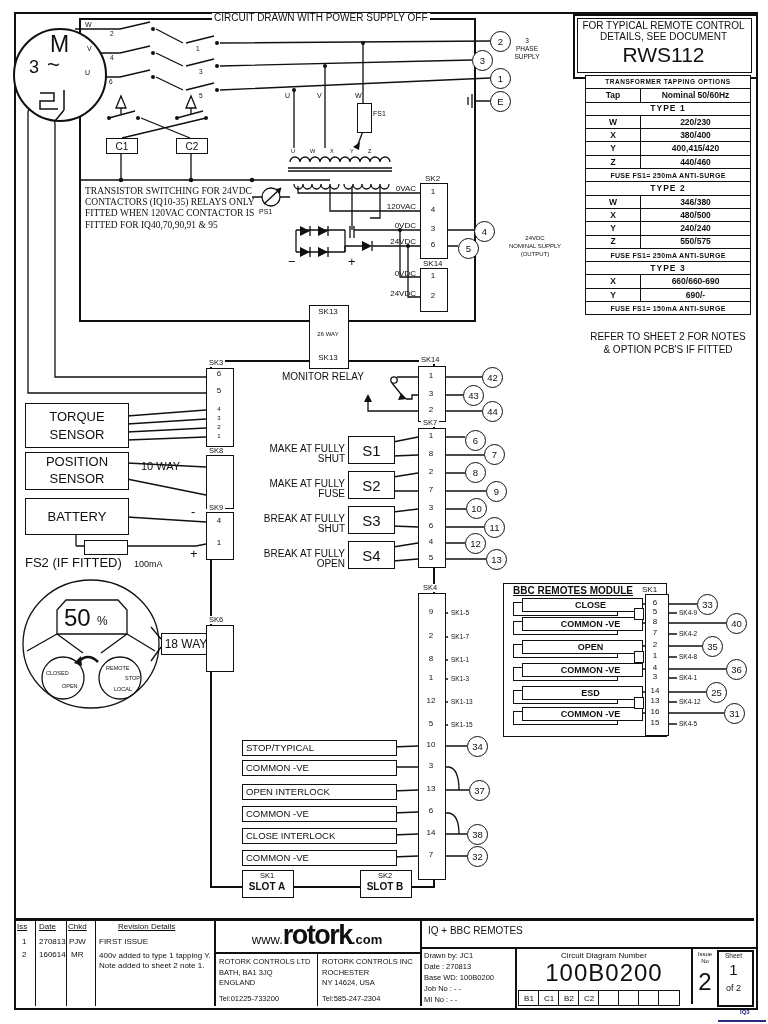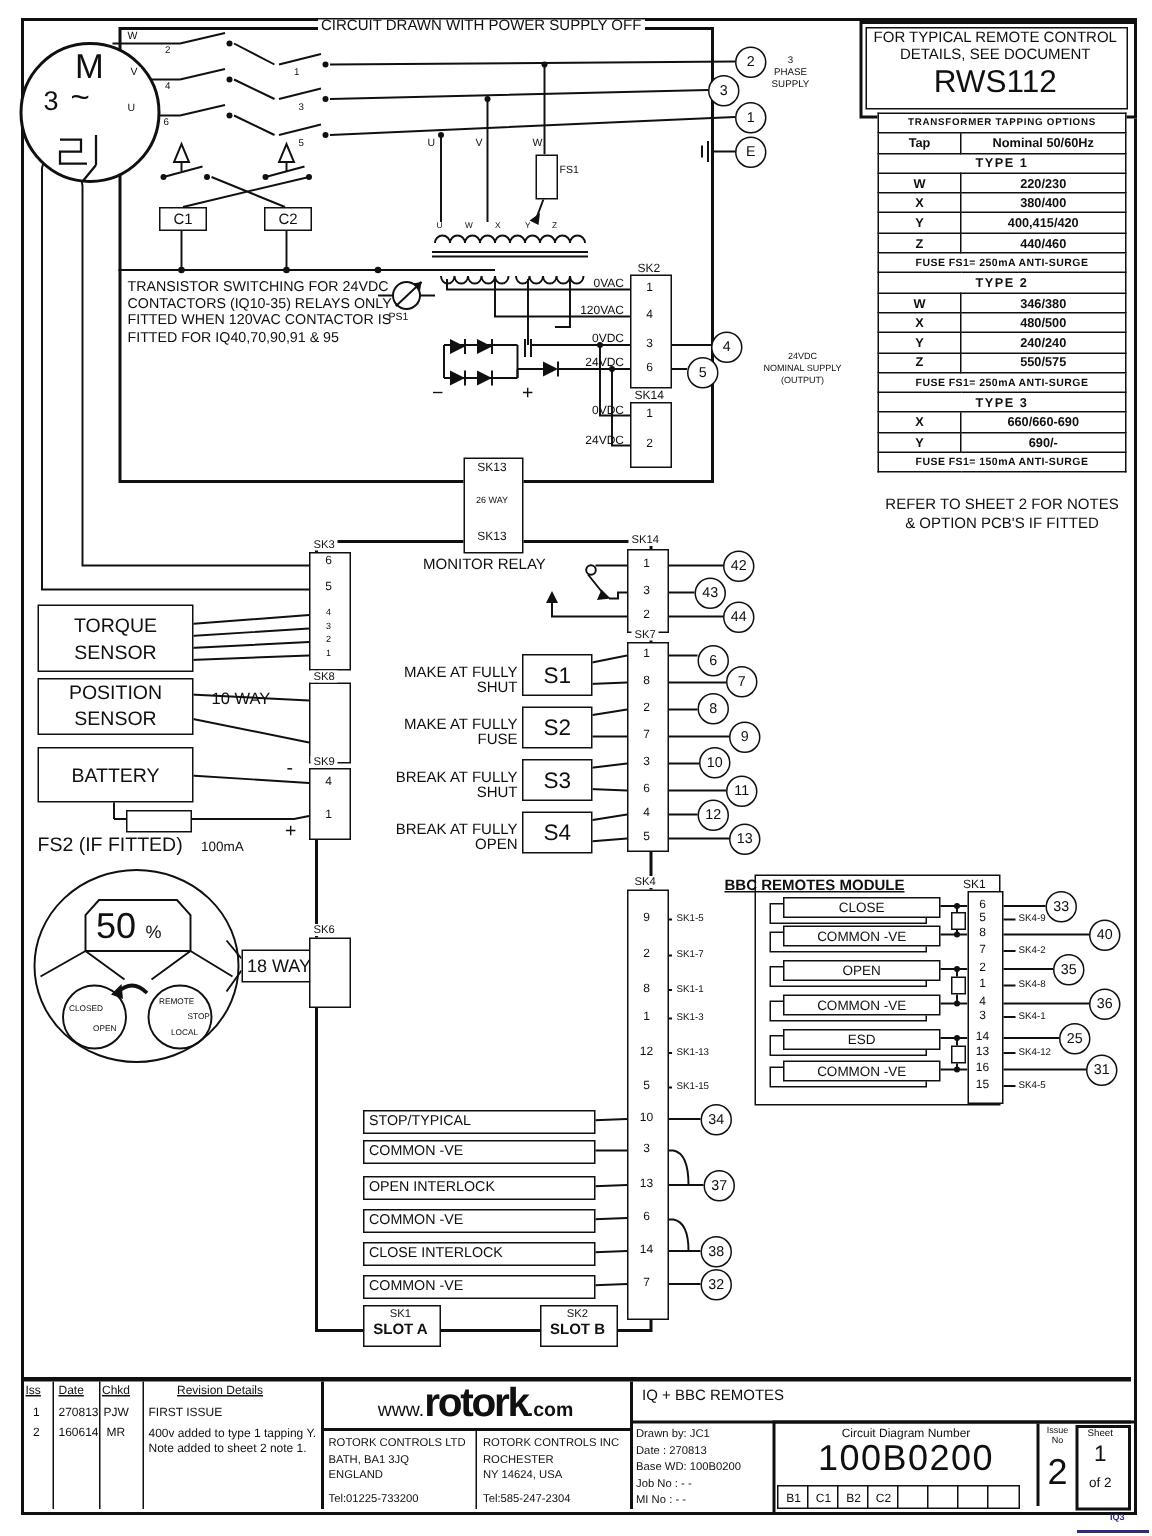--- a/index.html
+++ b/index.html
@@ -14,22 +14,22 @@
   .wbg{background:#fff;padding:0 2px;}
   .f5{font-size:5.5px}.f6{font-size:6px}.f65{font-size:6.5px}.f7{font-size:7px}.f75{font-size:7.5px}
   .f8{font-size:8px}.f85{font-size:8.5px}.f9{font-size:9px}.f95{font-size:9.5px}.f10{font-size:10px}
   .f105{font-size:10px}.f11{font-size:11px}.f12{font-size:12px}.f13{font-size:13px}.f15{font-size:15px}
   .term{position:absolute;width:19px;height:19px;border:1.4px solid #101010;border-radius:50%;background:#fff;
         font-size:9.5px;display:flex;align-items:center;justify-content:center;z-index:4;}
   .pin{position:absolute;width:22px;text-align:center;line-height:1;z-index:4;}
   .line{position:absolute;background:#101010;z-index:3;}
   .tapTable{position:absolute;left:585px;top:75px;border-collapse:collapse;z-index:3;background:#fff;}
   .tapTable td{border:1.4px solid #101010;height:12.3px;padding:0 2px;font-weight:bold;text-align:center;line-height:1;}
-  .modlab{position:absolute;border:1.5px solid #101010;background:#fff;z-index:3;font-weight:normal;
-          display:flex;align-items:center;justify-content:center;font-size:9px;}
+  .modlab{position:absolute;border:1.5px solid #101010;background:#fff;z-index:3;font-weight:bold;
+          display:flex;align-items:center;justify-content:center;font-size:9px;padding-left:16px;}
   .shadow{position:absolute;border:1.4px solid #101010;background:#fff;z-index:2;}
   .lrow{position:absolute;border:1.5px solid #101010;background:#fff;z-index:3;font-size:9.5px;line-height:13px;padding-left:3px;}
   svg{position:absolute;left:0;top:0;z-index:1;}
 </style>
 </head>
 <body>
 
 <svg width="768" height="1024">
   <g stroke="#101010" stroke-width="1.3" fill="none">
 
@@ -157,21 +157,21 @@
 <div class="t f7 wbg" style="left:83px;top:69px;">U</div>
 <div class="t f65" style="left:110px;top:31px;">2</div>
 <div class="t f65" style="left:110px;top:55px;">4</div>
 <div class="t f65" style="left:109px;top:79px;">6</div>
 <div class="t f65" style="left:196px;top:46px;">1</div>
 <div class="t f65" style="left:199px;top:69px;">3</div>
 <div class="t f65" style="left:199px;top:93px;">5</div>
 <div class="b ctr f10" style="left:106px;top:138px;width:30px;height:14px;">C1</div>
 <div class="b ctr f10" style="left:176px;top:138px;width:30px;height:14px;">C2</div>
 
-<div class="t f95" style="left:85px;top:186px;width:180px;white-space:normal;line-height:1.18;">TRANSISTOR SWITCHING FOR 24VDC CONTACTORS (IQ10-35) RELAYS ONLY FITTED WHEN 120VAC CONTACTOR IS FITTED FOR IQ40,70,90,91 &amp; 95</div>
+<div class="t f95" style="left:85px;top:186px;width:180px;white-space:normal;line-height:1.18;font-family:Liberation Serif, serif;">TRANSISTOR SWITCHING FOR 24VDC CONTACTORS (IQ10-35) RELAYS ONLY FITTED WHEN 120VAC CONTACTOR IS FITTED FOR IQ40,70,90,91 &amp; 95</div>
 
 <div class="t f7" style="left:259px;top:208px;">PS1</div>
 <div class="b" style="left:357px;top:103px;width:13px;height:28px;"></div>
 <div class="t f7" style="left:373px;top:110px;">FS1</div>
 <div class="t f5" style="left:291px;top:149px;">U</div>
 <div class="t f5" style="left:310px;top:149px;">W</div>
 <div class="t f5" style="left:330px;top:149px;">X</div>
 <div class="t f5" style="left:350px;top:149px;">Y</div>
 <div class="t f5" style="left:368px;top:149px;">Z</div>
 <div class="t f7" style="left:285px;top:92px;">U</div>
@@ -402,21 +402,21 @@
 <div class="term" style="left:467px;top:824px;">38</div>
 <div class="term" style="left:467px;top:846px;">32</div>
 
 <div class="b" style="left:242px;top:870px;width:50px;height:26px;z-index:4;"></div>
 <div class="t f75 ctr" style="left:242px;top:872px;width:50px;z-index:5;">SK1</div>
 <div class="t f10 ctr" style="left:242px;top:882px;width:50px;font-weight:bold;z-index:5;">SLOT A</div>
 <div class="b" style="left:360px;top:870px;width:50px;height:26px;z-index:4;"></div>
 <div class="t f75 ctr" style="left:360px;top:872px;width:50px;z-index:5;">SK2</div>
 <div class="t f10 ctr" style="left:360px;top:882px;width:50px;font-weight:bold;z-index:5;">SLOT B</div>
 
-<div class="t f10" style="left:483px;top:586px;text-decoration:underline;font-weight:bold;">BBC REMOTES MODULE</div>
+<div class="t f10" style="left:513px;top:586px;text-decoration:underline;font-weight:bold;">BBC REMOTES MODULE</div>
 <div class="t f8" style="left:642px;top:586px;">SK1</div>
 <div class="b" style="left:645px;top:594px;width:22px;height:140px;border-width:1.6px;"></div>
 <div class="shadow" style="left:513px;top:602px;width:103px;height:12px;"></div>
 <div class="shadow" style="left:513px;top:621px;width:103px;height:12px;"></div>
 <div class="shadow" style="left:513px;top:644px;width:103px;height:12px;"></div>
 <div class="shadow" style="left:513px;top:667px;width:103px;height:12px;"></div>
 <div class="shadow" style="left:513px;top:690px;width:103px;height:12px;"></div>
 <div class="shadow" style="left:513px;top:711px;width:103px;height:12px;"></div>
 <div class="modlab" style="left:522px;top:598px;width:103px;height:12px;">CLOSE</div>
 <div class="modlab" style="left:522px;top:617px;width:103px;height:12px;">COMMON -VE</div>

